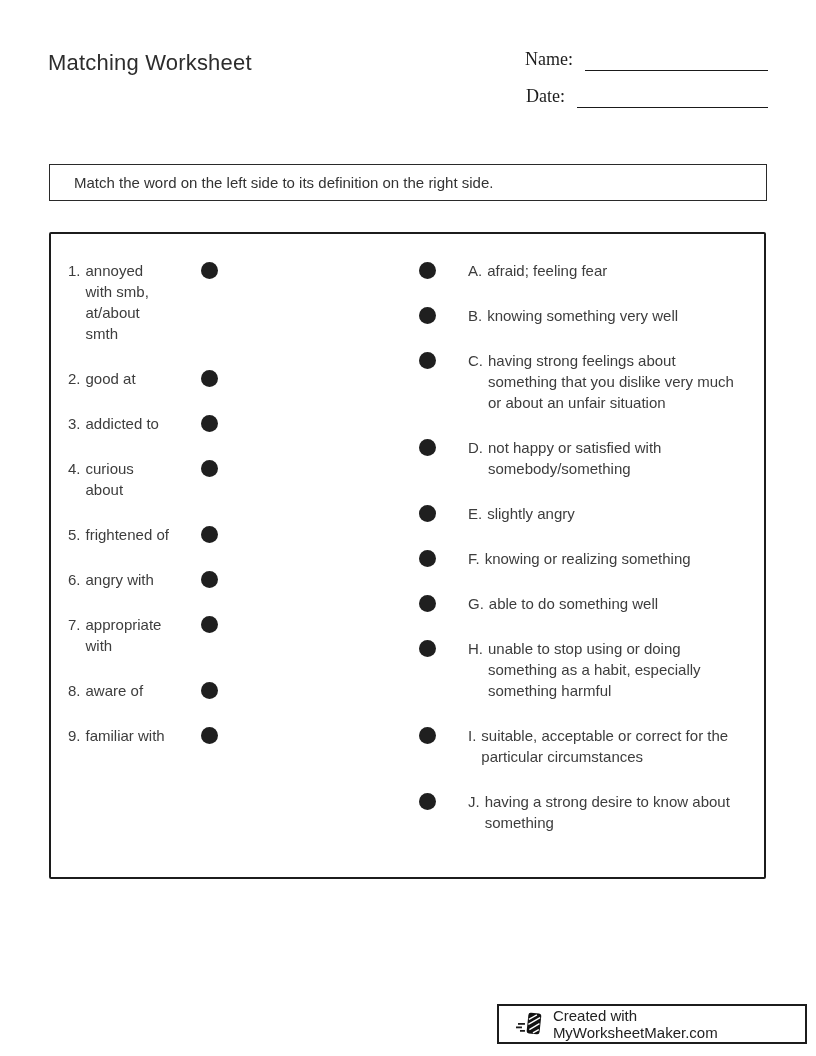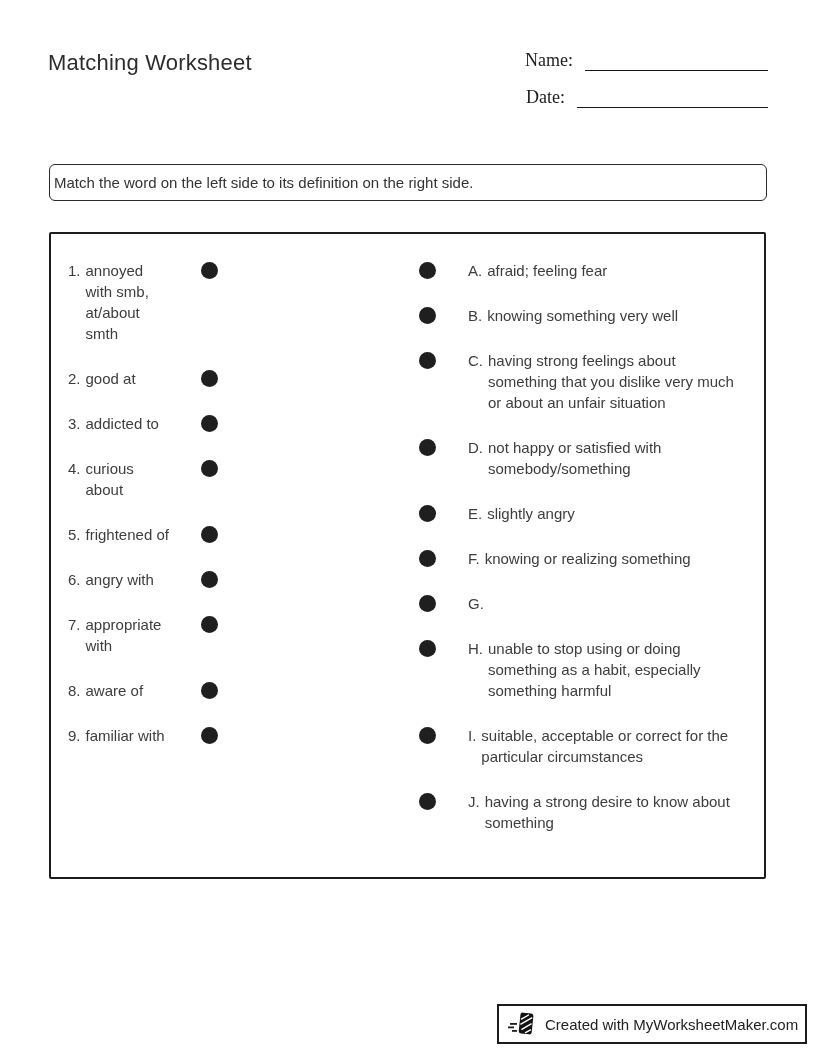--- a/index.html
+++ b/index.html
@@ -22,21 +22,21 @@
     letter-spacing: 0.2px;
     color: #2d2d2d;
   }
   .namedate {
     position: absolute;
     top: 48px;
     right: 48px;
   }
   .nd-row {
     display: flex;
-    align-items: center;
+    align-items: flex-start;
     justify-content: flex-end;
     margin-bottom: 14px;
     font-family: "Liberation Serif", "DejaVu Serif", serif;
     font-size: 18px;
     color: #1d1d1d;
   }
   .nd-label { line-height: 22px; margin-right: 12px; }
   .nd-line {
     display: inline-block;
     height: 23px;
@@ -46,24 +46,24 @@
   .nd-line.date { width: 191px; }
 
   
   .instruction-box {
     position: absolute;
     left: 49px;
     right: 49px;
     top: 164px;
     height: 37px;
     border: 1.5px solid #2a2a2a;
-    border-radius: 6px;
+    border-radius: 0;
     display: flex;
     align-items: center;
-    padding-left: 4px;
+    padding-left: 24px;
     font-size: 15px;
     color: #333333;
   }
 
   
   .main-box {
     position: absolute;
     left: 49px;
     right: 50px;
     top: 232px;
@@ -117,21 +117,21 @@
   
   .footer-badge {
     position: absolute;
     right: 9px;
     bottom: 12px;
     width: 310px;
     height: 40px;
     border: 2px solid #1c1c1c;
     display: flex;
     align-items: center;
-    padding-left: 8px;
+    padding-left: 16px;
     background: #ffffff;
   }
   .footer-icon { width: 30px; height: 28px; margin-right: 8px; }
   .footer-text { font-size: 15px; color: #222222; }
 </style>
 </head>
 <body>
 
 <h1 class="title">Matching Worksheet</h1>
 
@@ -281,20 +281,21 @@
         <div class="ri-text">
           <span>F.</span>
           <span class="item-body">knowing or realizing something</span>
         </div>
       </div>
 
       <div class="right-item">
         <span class="dot"></span>
         <div class="ri-text">
           <span>G.</span>
+          <span class="item-body">able to do something well</span>
         </div>
       </div>
 
       <div class="right-item">
         <span class="dot"></span>
         <div class="ri-text">
           <span>H.</span>
           <span class="item-body">unable to stop using or doing
 something as a habit, especially
 something harmful</span>

